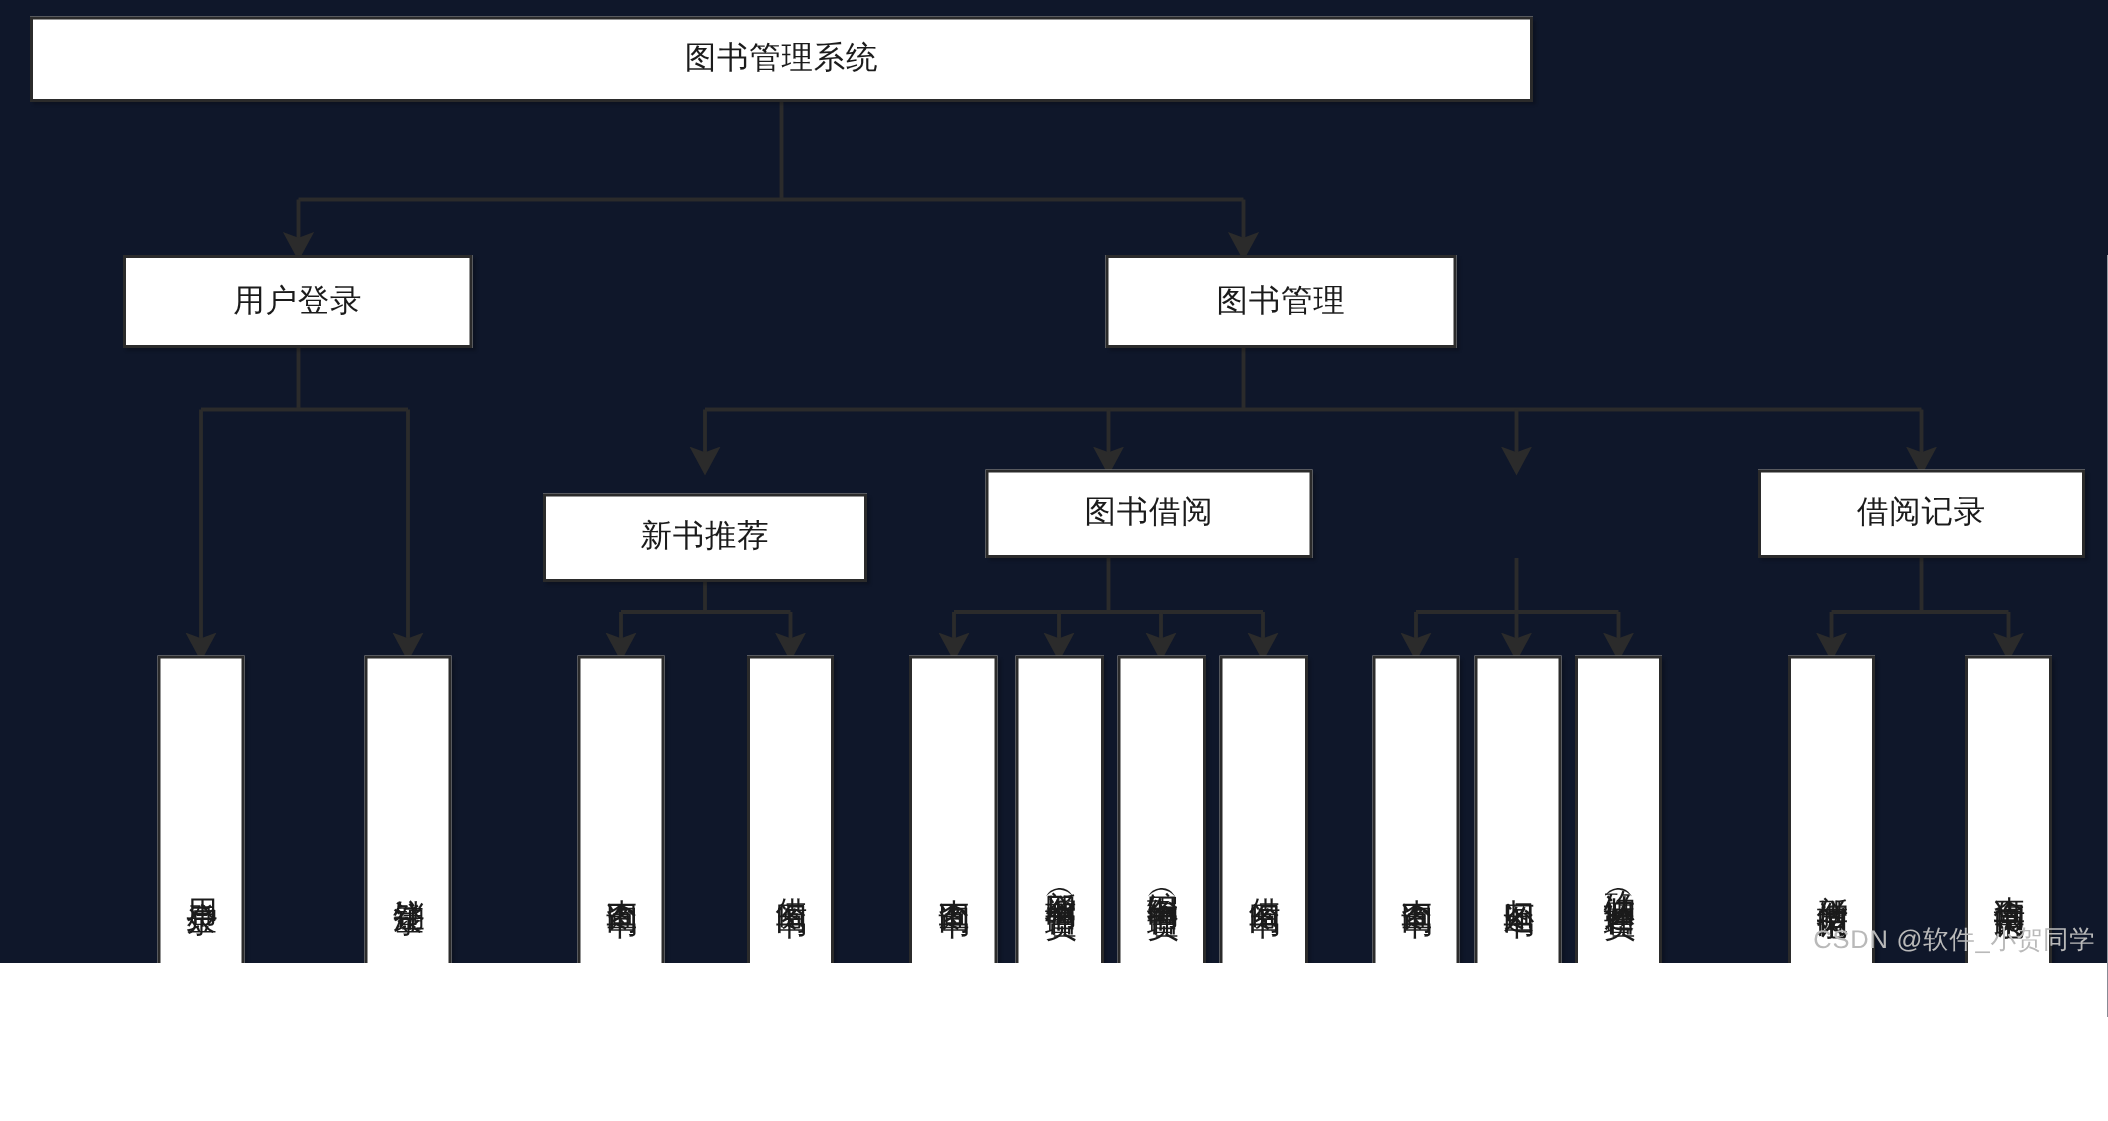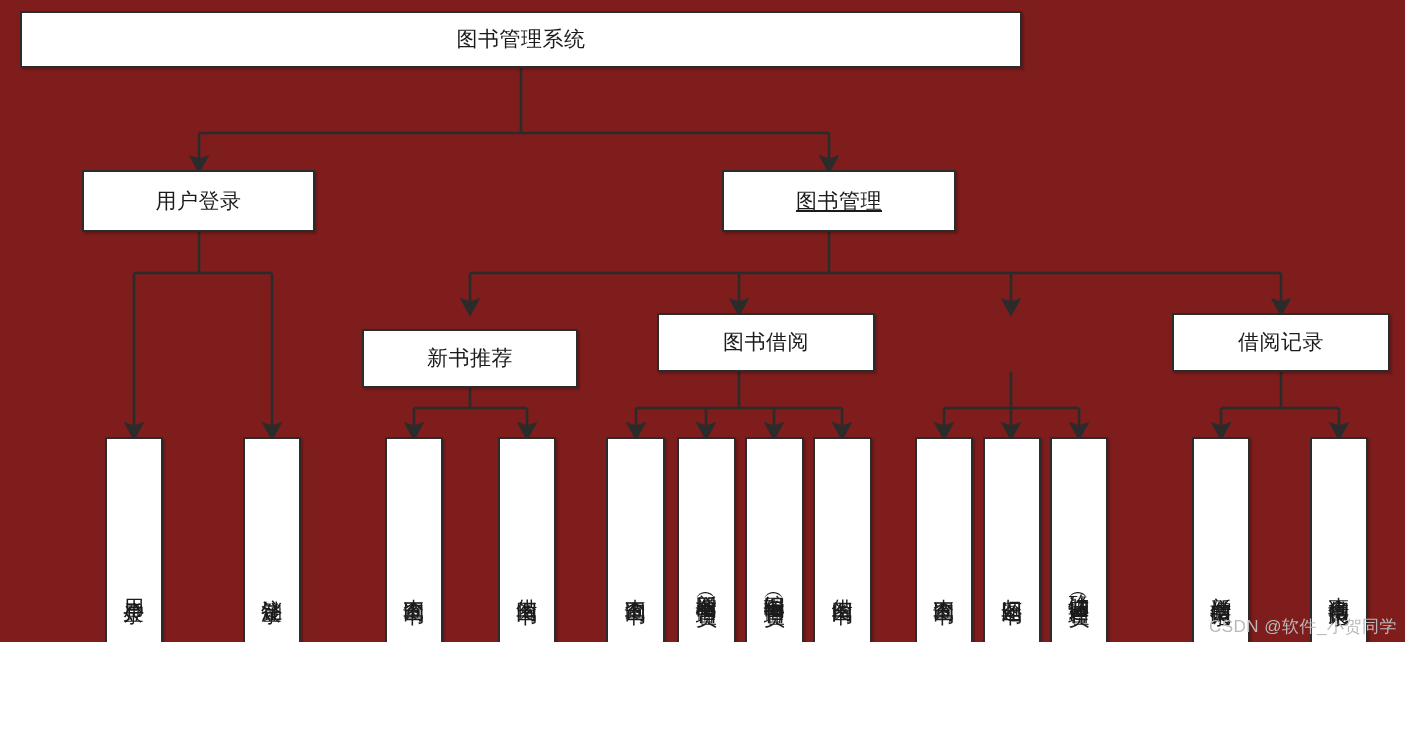--- a/index.html
+++ b/index.html
@@ -8,21 +8,21 @@
     padding: 0;
     background: #ffffff;
   }
   body {
     font-family: "Liberation Sans", "DejaVu Sans", sans-serif;
   }
   #diagram-root {
     position: relative;
     width: 1405px;
     height: 642px;
-    background: #7f1d1d;
+    background: #0f172a;
     overflow: hidden;
   }
   #edges-layer {
     position: absolute;
     left: 0;
     top: 0;
     width: 1405px;
     height: 747px;
     pointer-events: none;
   }
@@ -124,21 +124,21 @@
     </g>
   </svg>
 
   <div class="node" style="left:20px; top:11px; width:1002px; height:57px;">
     <span class="node-label">图书管理系统</span>
   </div>
 
   <div class="node" style="left:82px; top:170px; width:233px; height:62px;">
     <span class="node-label">用户登录</span>
   </div>
-  <div class="node" style="left:722px; top:170px; width:234px; height:62px;text-decoration:underline;">
+  <div class="node" style="left:737px; top:170px; width:234px; height:62px;">
     <span class="node-label">图书管理</span>
   </div>
 
   <div class="node" style="left:362px; top:313px; width:216px; height:59px;margin-top:16px;">
     <span class="node-label">新书推荐</span>
   </div>
   <div class="node" style="left:634px; top:313px; width:218px; height:59px;margin-left:23px;">
     <span class="node-label">图书借阅</span>
   </div>
   <div class="node" style="left:1172px; top:313px; width:218px; height:59px;">

